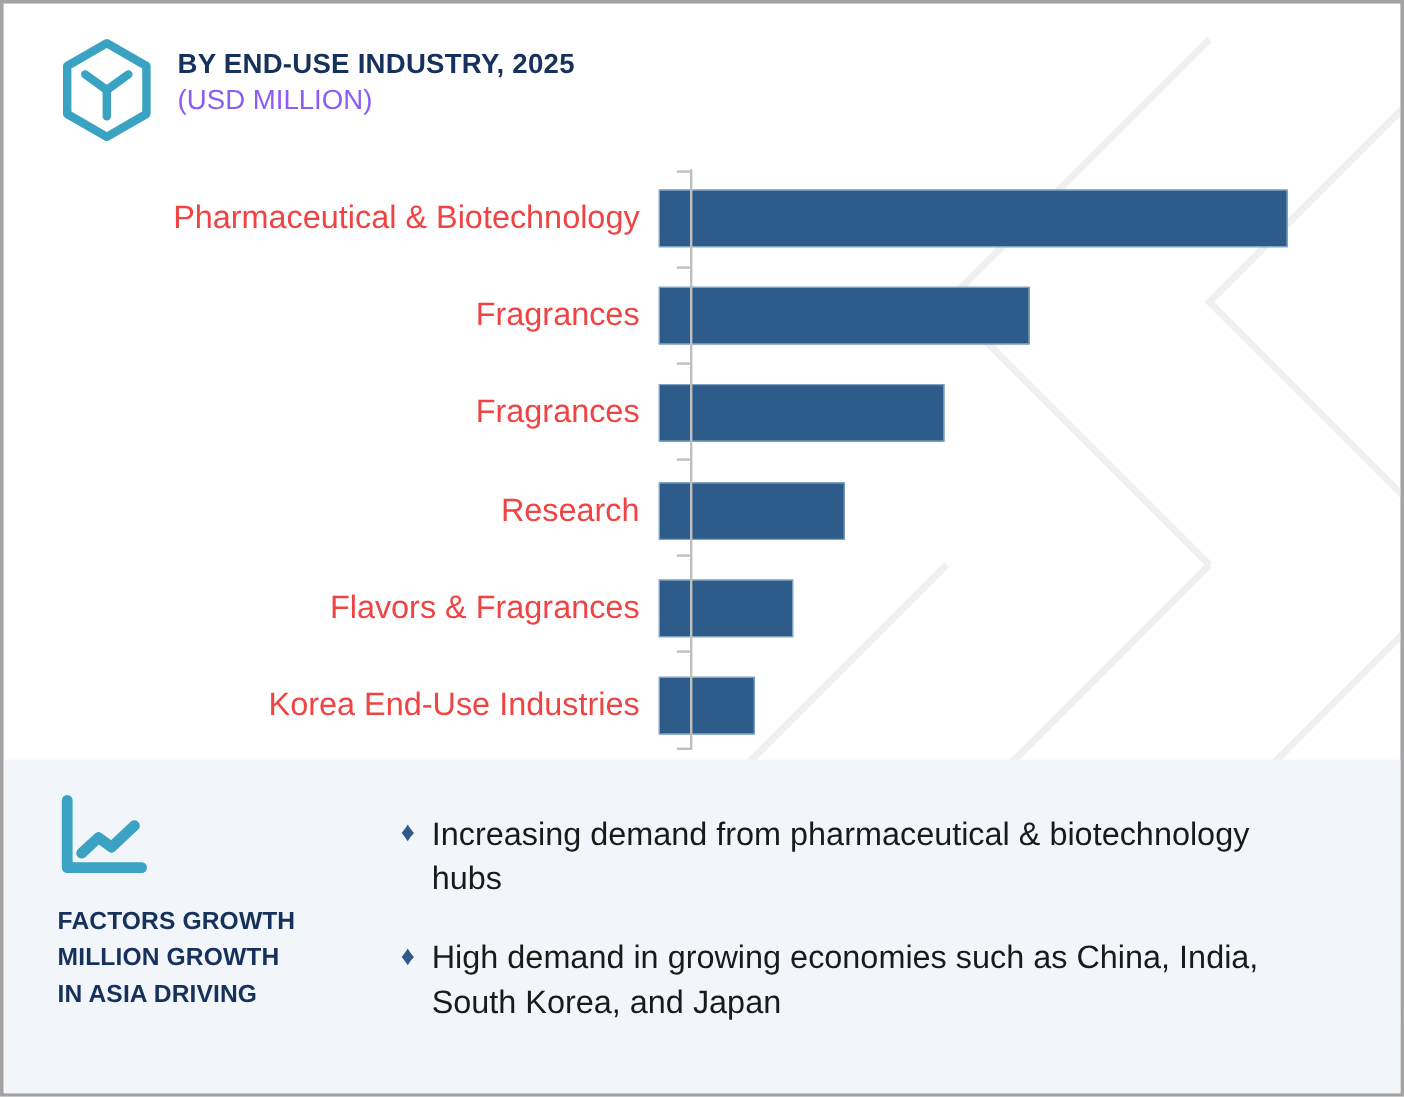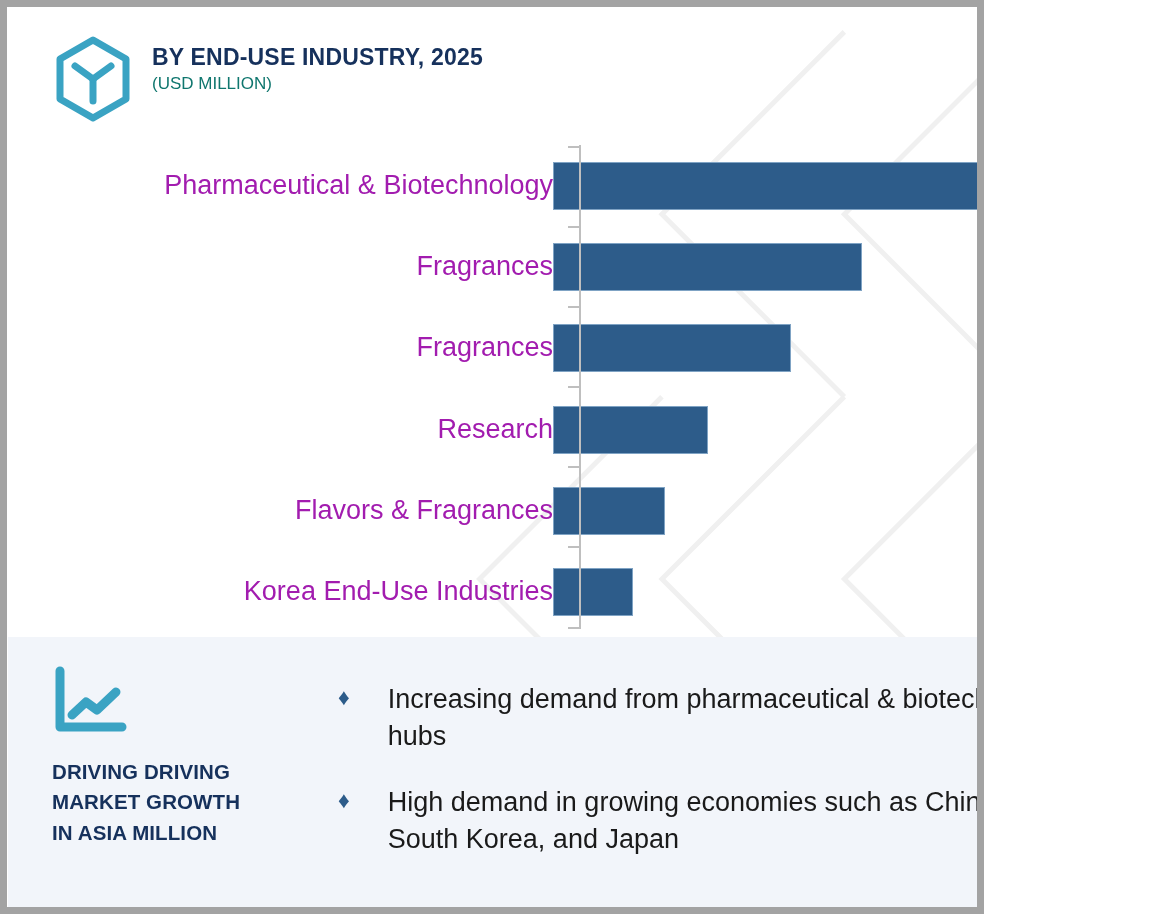--- a/index.html
+++ b/index.html
@@ -5,25 +5,25 @@
   html, body {
     margin: 0;
     padding: 0;
     background: #ffffff;
   }
   body {
     font-family: "Liberation Sans", sans-serif;
   }
   #infographic {
     position: relative;
-    width: 984px;
+    width: 1170px;
     height: 914px;
     box-sizing: border-box;
     background: #ffffff;
-    border: 7px solid #a3a3a3;
+    border: 3px solid #a3a3a3;
     overflow: hidden;
   }
 
   
   .watermark {
     position: absolute;
     inset: 0;
     pointer-events: none;
     z-index: 0;
   }
@@ -49,23 +49,23 @@
   }
   .title-line1 {
     font-size: 23px;
     font-weight: bold;
     letter-spacing: 0.2px;
     color: #16315c;
     line-height: 1.22;
     white-space: nowrap;
   }
   .title-line2 {
-    font-size: 17px;
+    font-size: 23px;
     font-weight: normal;
-    color: #0f766e;
+    color: #8b5cf6;
     line-height: 1.25;
     margin-top: 2px;
     white-space: nowrap;
   }
 
   
   .chart {
     position: absolute;
     left: 0;
     top: 138px;
@@ -84,23 +84,24 @@
   }
   .chart-row {
     flex: 1 1 0;
     display: flex;
     align-items: center;
     position: relative;
   }
   .cat-label {
     width: 546px;
     text-align: right;
+    padding-right: 16px;
     box-sizing: border-box;
     font-size: 27px;
-    color: #a21caf;
+    color: #ef4444;
     white-space: nowrap;
     line-height: 1.1;
   }
   .bar-area {
     position: relative;
     flex: 1 1 auto;
     height: 100%;
     display: flex;
     align-items: center;
   }
@@ -176,21 +177,20 @@
     font-size: 23px;
     line-height: 1.3;
     flex: 0 0 auto;
     padding-top: 2px;
   }
   .bullet-text {
     font-size: 27px;
     color: #1a1a1a;
     line-height: 1.38;
     max-width: 720px;
-    margin-left: 24px;
   }
 </style>
 </head>
 <body>
 
 <div id="infographic">
 
   <svg class="watermark" viewBox="0 0 1170 914" preserveAspectRatio="none" aria-hidden="true">
     <g fill="none" stroke="#f0f0f0" stroke-width="6">
       <polyline points="1010,30 790,250 1010,470"></polyline>
@@ -277,23 +277,23 @@
   <div class="bottom-panel">
 
     <div class="panel-left">
       <svg class="line-icon" viewBox="0 0 76 72" aria-hidden="true">
         <g stroke="#3aa3c3" stroke-width="9" fill="none" stroke-linecap="round" stroke-linejoin="round">
           <polyline points="8,6 8,62 70,62"></polyline>
           <polyline points="20,50 34,37 45,45 64,27"></polyline>
         </g>
       </svg>
       <div class="panel-caption">
-        <div>DRIVING DRIVING</div>
-        <div>MARKET GROWTH</div>
-        <div>IN ASIA MILLION</div>
+        <div>FACTORS GROWTH</div>
+        <div>MILLION GROWTH</div>
+        <div>IN ASIA DRIVING</div>
       </div>
     </div>
 
     <div class="panel-right">
       <div class="bullet-item">
         <span class="bullet-mark">♦</span>
         <span class="bullet-text">Increasing demand from pharmaceutical &amp; biotechnology hubs</span>
       </div>
       <div class="bullet-item">
         <span class="bullet-mark">♦</span>

